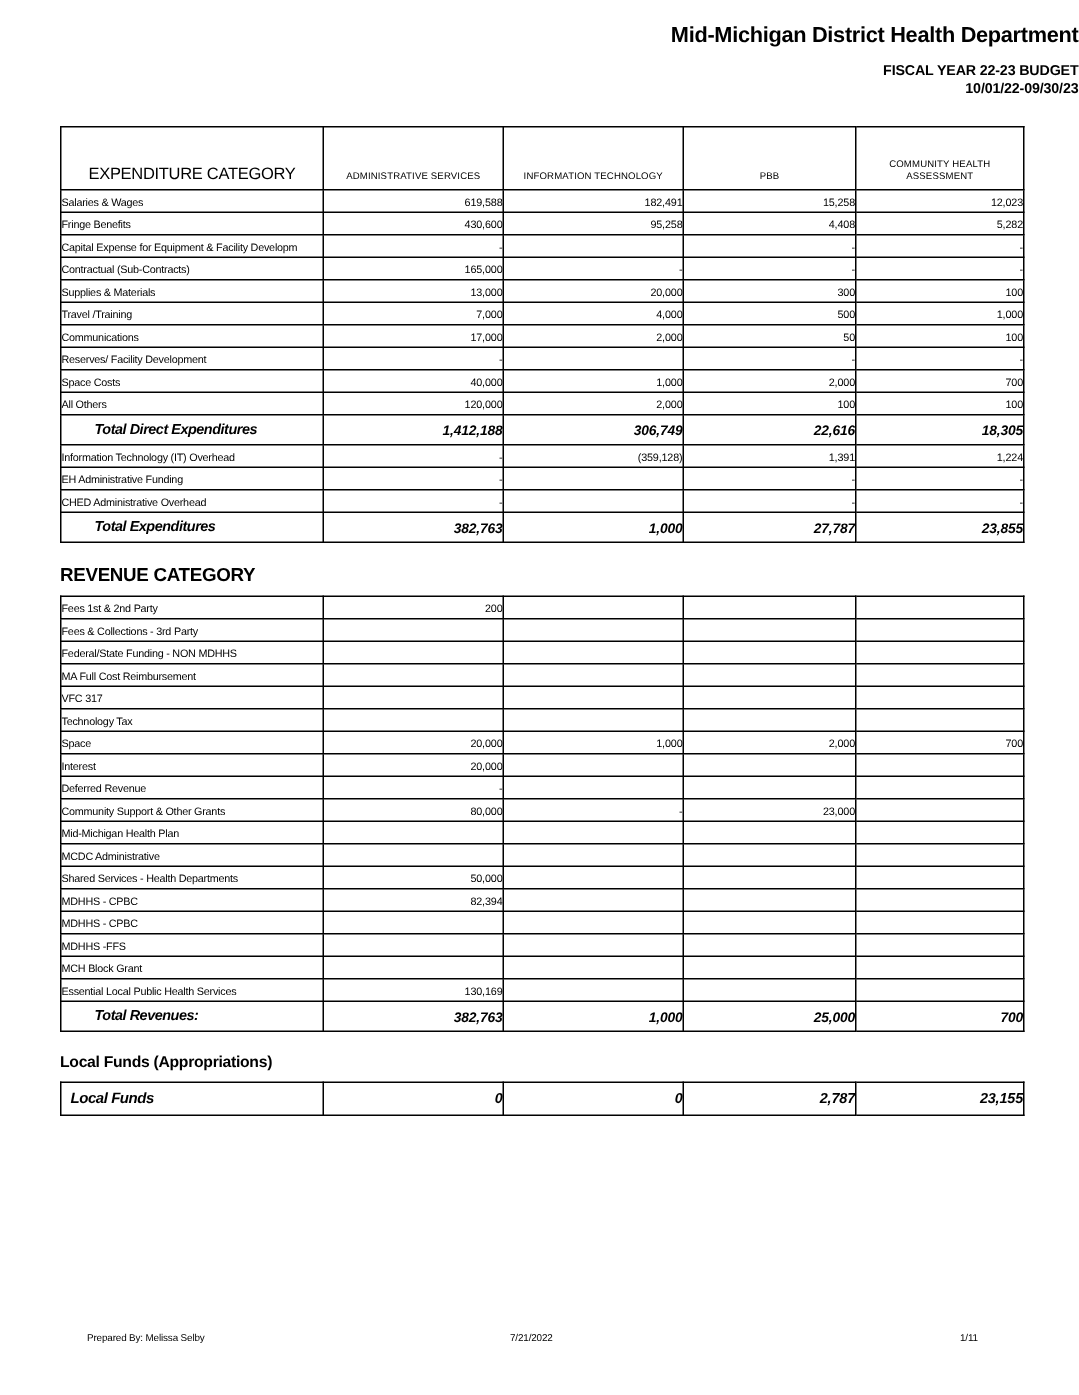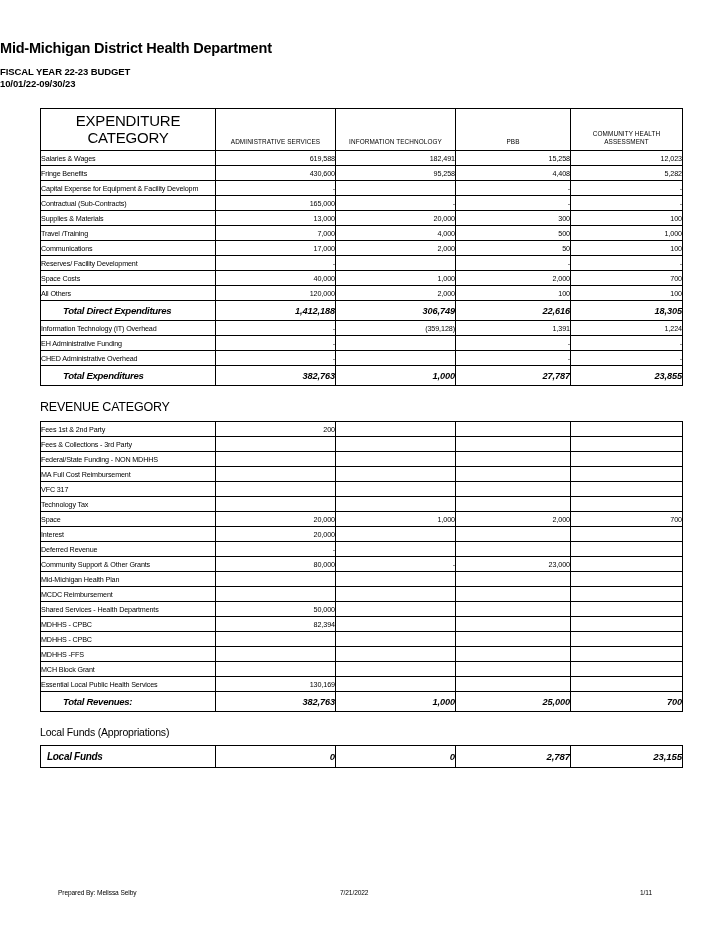--- a/index.html
+++ b/index.html
@@ -17,22 +17,22 @@
   }
   .page {
     width: 719px;
     height: 930px;
     padding: 0;
     position: relative;
   }
 
   
   .title-block {
-    text-align: left;
-    padding-top: 40px;
+    text-align: right;
+    padding-top: 16px;
   }
   .doc-title {
     font-size: 14.5px;
     font-weight: bold;
     letter-spacing: -0.2px;
     margin: 0 0 10px 0;
   }
   .doc-sub1, .doc-sub2 {
     font-size: 9.5px;
     font-weight: bold;
@@ -80,21 +80,21 @@
   tr.hdr td, tr.hdr th {
     border: 1.6px solid #000;
     height: 42px;
     text-align: center;
     vertical-align: bottom;
     padding-bottom: 4px;
   }
   th.hdr-main {
     text-align: left;
     padding-left: 4px;
-    font-size: 15px;
+    font-size: 11px;
     font-weight: bold;
     letter-spacing: -0.2px;
   }
   th.hdr-col {
     font-size: 6.4px;
     font-weight: bold;
     letter-spacing: 0.1px;
     line-height: 8px;
   }
 
@@ -117,21 +117,21 @@
 
   
   table.budget td:first-child, table.budget th:first-child { border-left-width: 1.6px; }
   table.budget td:last-child,  table.budget th:last-child  { border-right-width: 1.6px; }
   table.budget tr:first-child td, table.budget tr:first-child th { border-top-width: 1.6px; }
   table.budget tr:last-child td { border-bottom-width: 1.6px; }
 
   
   .section-heading {
     font-size: 12.5px;
-    font-weight: normal;
+    font-weight: bold;
     margin: 14px 0 7px 40px;
     letter-spacing: -0.2px;
   }
   .section-heading.small {
     font-size: 10.5px;
   }
 
   
   .footer {
     position: absolute;
@@ -378,21 +378,21 @@
           <td class="num"></td>
         </tr>
         <tr>
           <td class="lbl">Mid-Michigan Health Plan</td>
           <td class="num"></td>
           <td class="num"></td>
           <td class="num"></td>
           <td class="num"></td>
         </tr>
         <tr>
-          <td class="lbl">MCDC Reimbursement</td>
+          <td class="lbl">MCDC Administrative</td>
           <td class="num"></td>
           <td class="num"></td>
           <td class="num"></td>
           <td class="num"></td>
         </tr>
         <tr>
           <td class="lbl">Shared Services - Health Departments</td>
           <td class="num">50,000</td>
           <td class="num"></td>
           <td class="num"></td>

